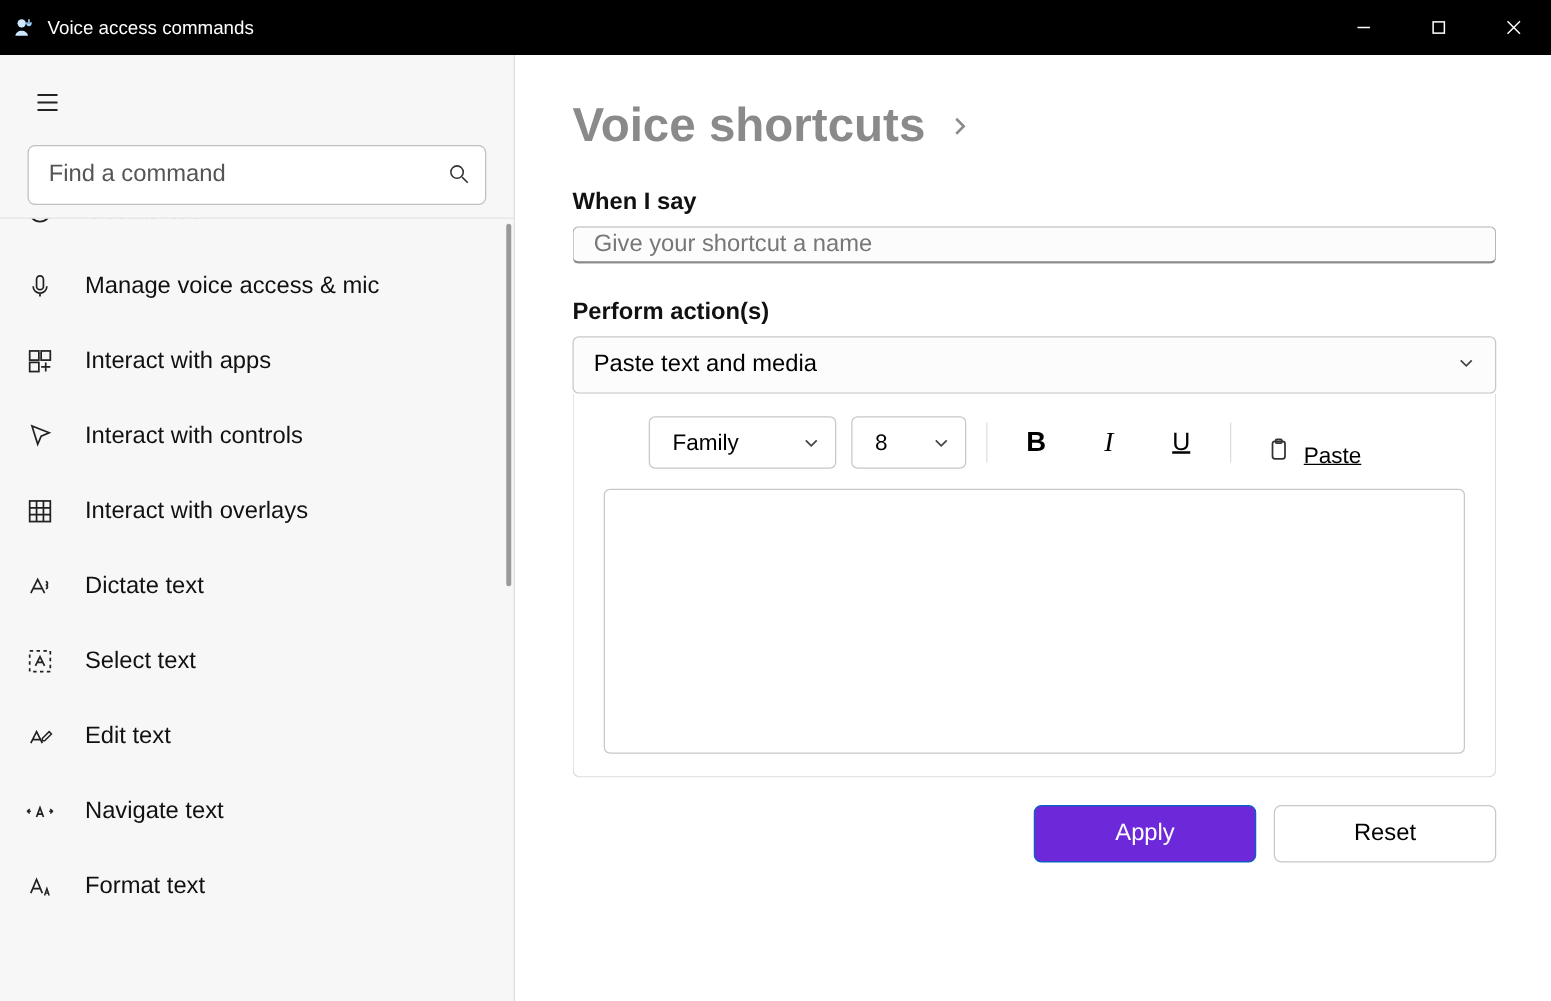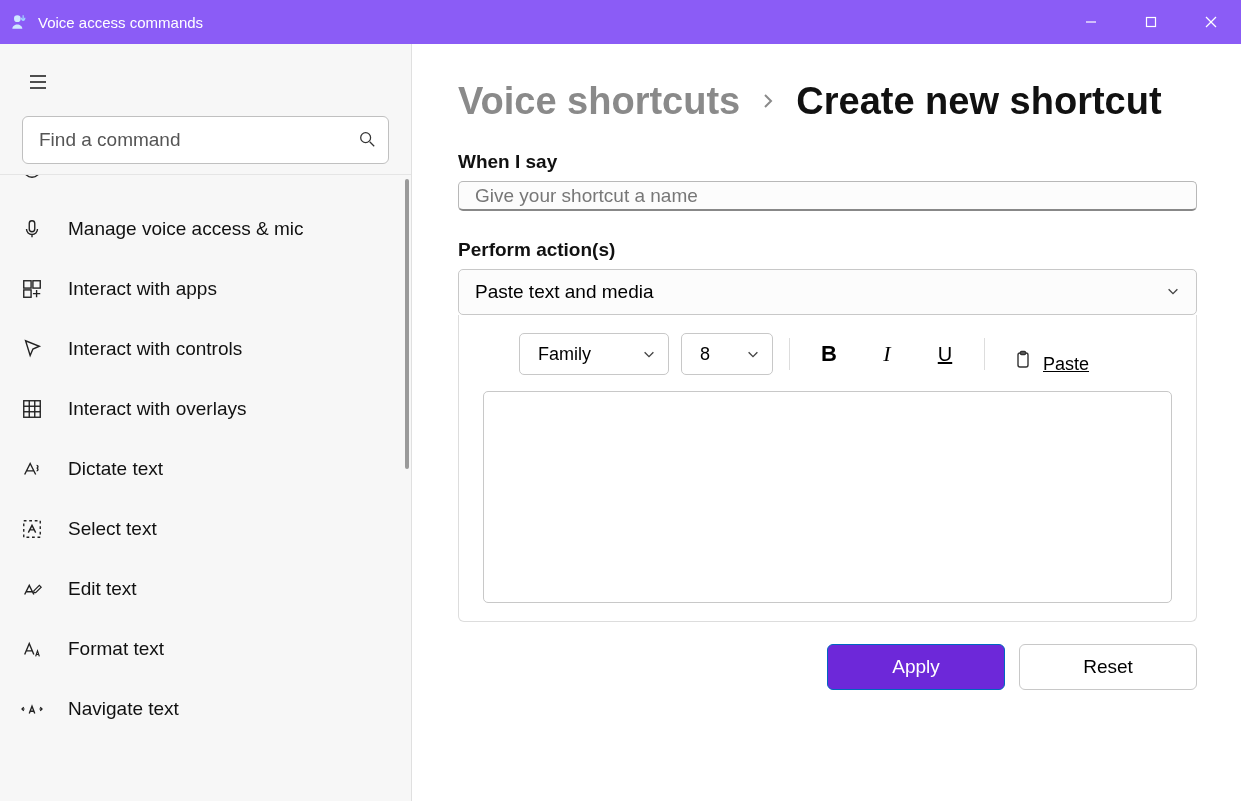--- a/index.html
+++ b/index.html
@@ -1,19 +1,19 @@
 <!DOCTYPE html>
 <html><head>
 <meta charset="utf-8">
 <style>
   * { box-sizing: border-box; margin: 0; padding: 0; }
   html, body { width: 1241px; height: 801px; font-family: "Segoe UI", sans-serif; overflow: hidden; background: #f5f5f5; }
   .titlebar {
     height: 44px;
-    background: #8b5cf6;
+    background: #000000;
     display: flex;
     align-items: center;
     color: #fff;
     font-size: 15px;
   }
   .titlebar .app-icon {
     margin-left: 8px;
     margin-right: 8px;
     width: 22px; height: 22px;
     display: flex; align-items: center; justify-content: center;
@@ -345,49 +345,48 @@
               <svg width="22" height="22" viewBox="0 0 24 24">
                 <path d="M4 18 L9 8 L14 18 M6 15 H12" fill="none" stroke="#222" stroke-width="1.5"></path>
                 <path d="M14 14 L20 8 L22 10 L16 16 L14 16 Z" fill="none" stroke="#222" stroke-width="1.3"></path>
               </svg>
             </span>
             <span>Edit text</span>
           </div>
           <div class="nav-item">
             <span class="nav-icon">
               <svg width="22" height="22" viewBox="0 0 24 24">
+                <path d="M9 17 L12 9 L15 17 M10 14.5 H14" fill="none" stroke="#222" stroke-width="1.5"></path>
+                <path d="M4 12 L1 12 M3 10 L1 12 L3 14 M20 12 L23 12 M21 10 L23 12 L21 14" fill="none" stroke="#222" stroke-width="1.3"></path>
+              </svg>
+            </span>
+            <span>Navigate text</span>
+          </div>
+          <div class="nav-item">
+            <span class="nav-icon">
+              <svg width="22" height="22" viewBox="0 0 24 24">
                 <path d="M4 18 L9 6 L14 18 M6 14 H12" fill="none" stroke="#222" stroke-width="1.5"></path>
                 <path d="M16 20 L18 14 L20 20 M16.7 18 H19.3" fill="none" stroke="#222" stroke-width="1.3"></path>
               </svg>
             </span>
             <span>Format text</span>
-          </div>
-          <div class="nav-item">
-            <span class="nav-icon">
-              <svg width="22" height="22" viewBox="0 0 24 24">
-                <path d="M9 17 L12 9 L15 17 M10 14.5 H14" fill="none" stroke="#222" stroke-width="1.5"></path>
-                <path d="M4 12 L1 12 M3 10 L1 12 L3 14 M20 12 L23 12 M21 10 L23 12 L21 14" fill="none" stroke="#222" stroke-width="1.3"></path>
-              </svg>
-            </span>
-            <span>Navigate text</span>
           </div>
         </div>
       <div class="nav-scrollbar"></div>
     </div>
   </div>
 
   <div class="main">
     <div class="breadcrumb">
       <span class="crumb-parent">Voice shortcuts</span>
       <span class="crumb-sep">
         <svg width="16" height="16" viewBox="0 0 16 16">
             <polyline points="5,2 11,8 5,14" fill="none" stroke="#8a8a8a" stroke-width="2"></polyline>
           </svg>
       </span>
-      <span class="crumb-current">Create new shortcut</span>
     </div>
 
     <div class="section-label">When I say</div>
     <input class="text-input" type="text" placeholder="Give your shortcut a name" style="">
 
     <div class="gap"></div>
 
     <div class="section-label">Perform action(s)</div>
     <div class="select-row">
       <span>Paste text and media</span>

